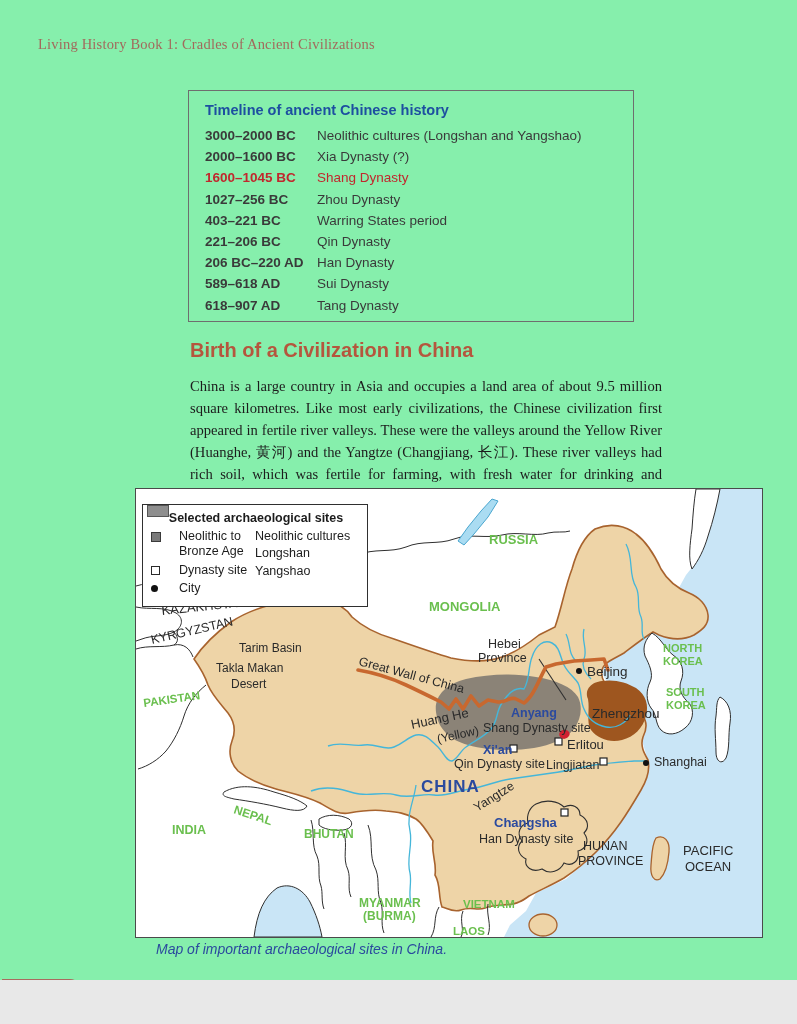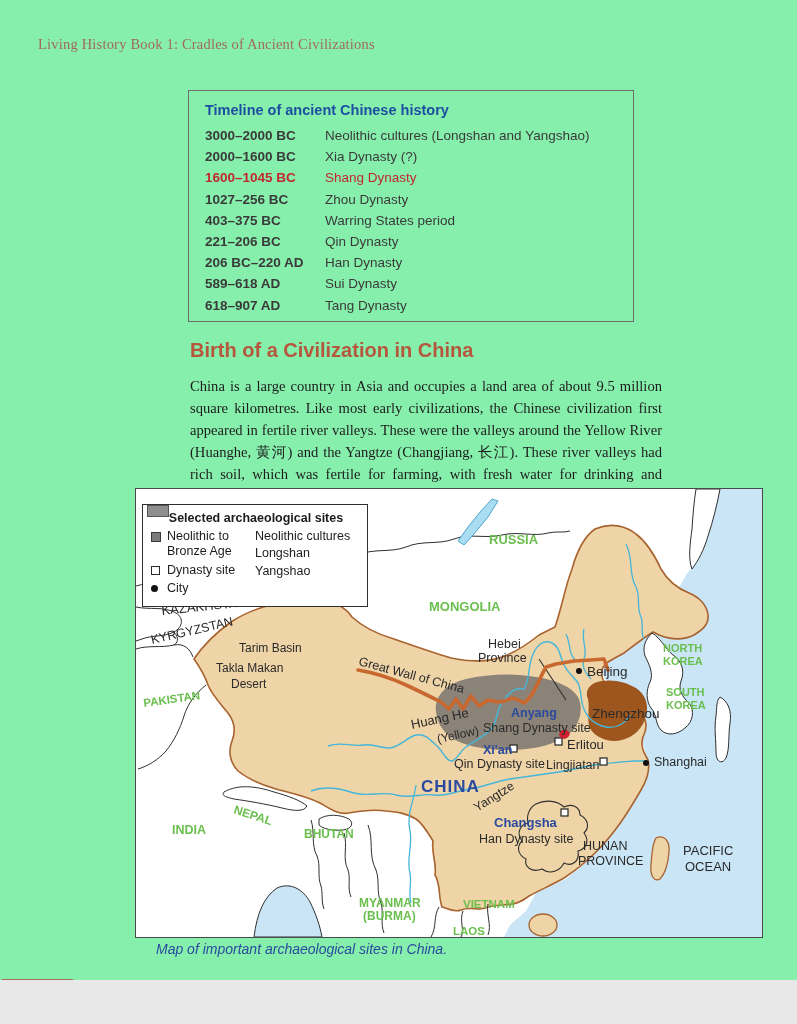--- a/index.html
+++ b/index.html
@@ -5,42 +5,42 @@
   html,body{margin:0;padding:0;background:#e8e8e8;}
   .page{position:relative;width:797px;height:980px;background:#86efac;overflow:hidden;
         font-family:"Liberation Sans",sans-serif;}
   
   .running-head{position:absolute;left:38px;top:36px;font-family:"Liberation Serif",serif;
         font-size:14.5px;color:#a2695c;letter-spacing:.2px;}
   
   .timeline{position:absolute;left:188px;top:90px;width:446px;height:232px;
         border:1px solid #6e6e6e;box-sizing:border-box;padding:11px 16px 12px 16px;}
   .timeline-title{color:#1d4fa0;font-weight:bold;font-size:14.5px;margin-bottom:7px;}
-  .timeline-grid{display:grid;grid-template-columns:104px 1fr;column-gap:16px;
+  .timeline-grid{display:grid;grid-template-columns:104px 1fr;column-gap:8px;
         font-size:13.5px;color:#3a3a3a;line-height:21.2px;}
   .timeline-grid .period{font-weight:bold;white-space:nowrap;}
   .timeline-grid .hl{color:#c1272d;}
   
   .section-heading{position:absolute;left:190px;top:339px;font-size:20px;font-weight:bold;
         color:#b5563d;}
   .body-text{position:absolute;left:190px;top:375px;width:472px;
         font-family:"Liberation Serif",serif;font-size:14.6px;line-height:22.1px;
         color:#1c1c1c;text-align:justify;}
   
   .map-wrap{position:absolute;left:135px;top:488px;width:626px;height:448px;
         border:1px solid #4a4a4a;background:#fff;}
   .map-wrap svg{position:absolute;left:0;top:0;}
   .legend{position:absolute;left:6px;top:15px;width:226px;background:#fff;
         border:1.5px solid #2f2f2f;padding:6px 6px 7px 8px;box-sizing:border-box;
         font-size:12.5px;color:#1c1c1c;}
   .legend-title{font-weight:bold;text-align:center;margin-bottom:4px;font-size:12.5px;}
   .legend-cols{display:flex;}
   .legend-left{width:104px;}
   .legend-right{flex:1;}
-  .lrow{display:flex;align-items:flex-start;margin-bottom:3px;line-height:1.22;}
+  .lrow{display:flex;align-items:flex-start;margin-bottom:3px;line-height:1.22;gap:12px;}
   .lsym{width:16px;flex:none;display:flex;justify-content:flex-start;padding-top:3px;}
   .sym-fsq{width:8px;height:8px;background:#7a7a7a;border:1px solid #3a3a3a;}
   .sym-osq{width:7px;height:7px;background:#fff;border:1.3px solid #2a2a2a;}
   .sym-dot{width:7px;height:7px;border-radius:50%;background:#111;margin-top:1px;}
   .cultures-title{margin-bottom:3px;}
   .crow{display:flex;align-items:center;margin-bottom:4px;text-align:right;}
   .crow svg{margin:0 8px 0 4px;flex:none;}
   
   .map-caption{position:absolute;left:156px;top:941px;font-style:italic;font-size:14px;
         color:#2b4a9e;}
@@ -63,21 +63,21 @@
     <div class="timeline-title">Timeline of ancient Chinese history</div>
     <div class="timeline-grid">
       <span class="period">3000–2000 BC</span>
         <span>Neolithic cultures (Longshan and Yangshao)</span>
       <span class="period">2000–1600 BC</span>
         <span>Xia Dynasty (?)</span>
       <span class="period hl">1600–1045 BC</span>
         <span class="hl">Shang Dynasty</span>
       <span class="period">1027–256 BC</span>
         <span>Zhou Dynasty</span>
-      <span class="period">403–375 BC</span>
+      <span class="period">403–221 BC</span>
         <span>Warring States period</span>
       <span class="period">221–206 BC</span>
         <span>Qin Dynasty</span>
       <span class="period">206 BC–220 AD</span>
         <span>Han Dynasty</span>
       <span class="period">589–618 AD</span>
         <span>Sui Dynasty</span>
       <span class="period">618–907 AD</span>
         <span>Tang Dynasty</span>
     </div>

